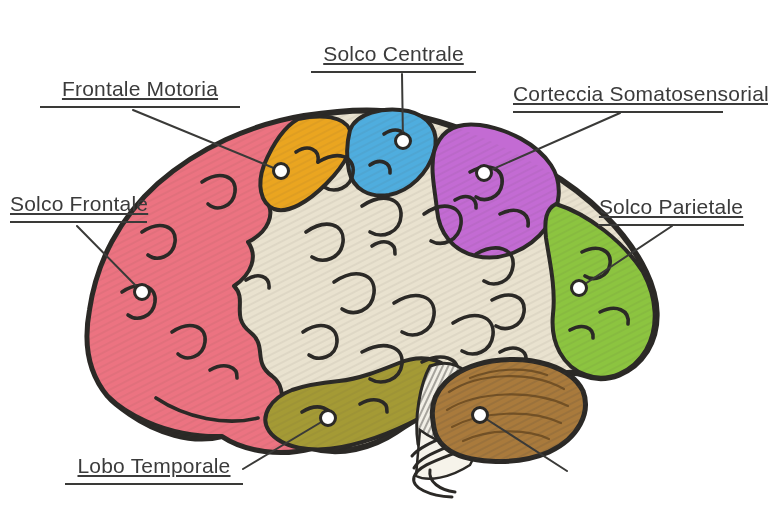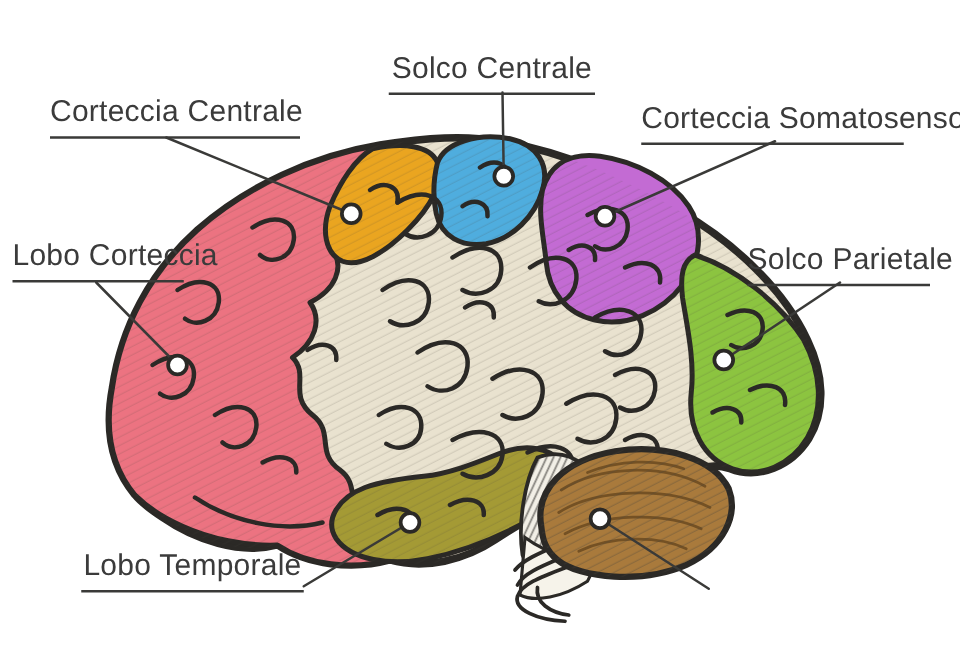--- a/index.html
+++ b/index.html
@@ -2,30 +2,30 @@
 <html><head>
 <meta charset="utf-8">
 <style>
   html,body{margin:0;padding:0;background:#ffffff;}
   .canvas{
     position:relative;width:768px;height:521px;background:#ffffff;
     font-family:"Liberation Sans",sans-serif;overflow:hidden;
   }
   .canvas svg{position:absolute;left:0;top:0;}
   .label{
-    position:absolute;color:#3b3b3b;font-size:24px;line-height:1;
+    position:absolute;color:#3b3b3b;font-size:21px;line-height:1;
     text-align:center;border-bottom:2px solid #3a3a38;padding-bottom:7px;
-    white-space:nowrap;letter-spacing:0.2px;
+    white-space:nowrap;letter-spacing:0.2px;text-decoration:underline;
   }
   #lbl-corteccia-motoria{left:40px;top:78px;width:200px;}
   #lbl-solco-centrale{left:311px;top:43px;width:165px;}
   #lbl-corteccia-somatosensoriale{left:513px;top:83px;width:210px;}
   #lbl-lobo-frontale{left:10px;top:193px;width:137px;}
   #lbl-lobo-parietale{left:598px;top:196px;width:146px;}
-  #lbl-lobo-temporale{left:65px;top:441px;width:178px;}
+  #lbl-lobo-temporale{left:65px;top:455px;width:178px;}
   #lbl-cervelletto{left:567px;top:443px;width:150px;}
 </style>
 </head>
 <body>
 
 <div class="canvas">
 
   <svg width="768" height="521" viewBox="0 0 768 521">
     <defs>
       <pattern id="hatchLight" width="6" height="6" patternUnits="userSpaceOnUse" patternTransform="rotate(63)">
@@ -163,19 +163,19 @@
       <circle cx="281" cy="171" r="7.5"></circle>
       <circle cx="403" cy="141" r="7.5"></circle>
       <circle cx="484" cy="173" r="7.5"></circle>
       <circle cx="142" cy="292" r="7.5"></circle>
       <circle cx="579" cy="288" r="7.5"></circle>
       <circle cx="328" cy="418" r="7.5"></circle>
       <circle cx="480" cy="415" r="7.5"></circle>
     </g>
   </svg>
 
-  <div class="label" id="lbl-corteccia-motoria">Corteccia Centrale</div>
+  <div class="label" id="lbl-corteccia-motoria">Frontale Motoria</div>
   <div class="label" id="lbl-solco-centrale">Solco Centrale</div>
   <div class="label" id="lbl-corteccia-somatosensoriale">Corteccia Somatosensoriale</div>
-  <div class="label" id="lbl-lobo-frontale">Lobo Corteccia</div>
+  <div class="label" id="lbl-lobo-frontale">Solco Frontale</div>
   <div class="label" id="lbl-lobo-parietale">Solco Parietale</div>
   <div class="label" id="lbl-lobo-temporale">Lobo Temporale</div>
 </div>
 
 </body></html>

